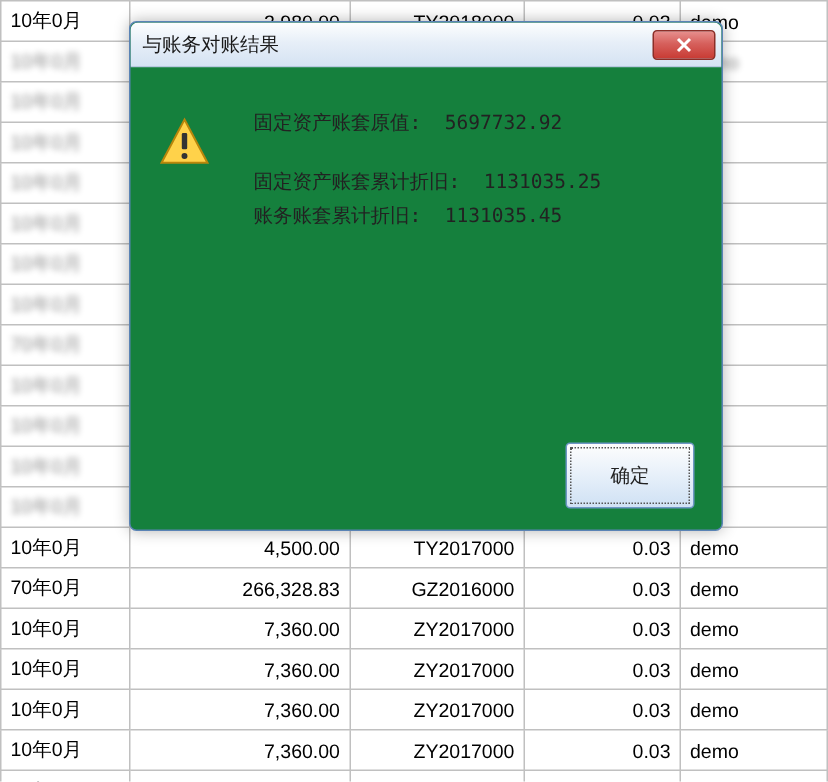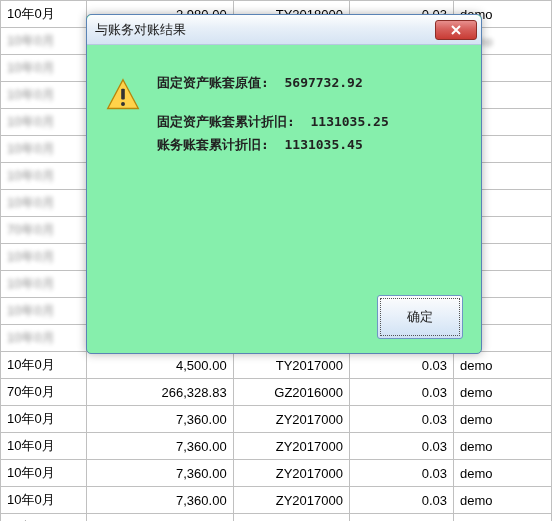--- a/index.html
+++ b/index.html
@@ -9,27 +9,27 @@
     .table-bg { position: absolute; top: 0; left: 0; width: 100%; height: 100%; }
     .table-bg table { border-collapse: collapse; width: 100%; }
     .table-bg td { border: 1px solid #c0c0c0; padding: 4px 6px; height: 24px; white-space: nowrap; }
     .table-bg td.col-date { width: 70px; }
     .table-bg td.col-amt { text-align: right; width: 120px; }
     .table-bg td.col-code { width: 95px; text-align: right; }
     .table-bg td.col-num { text-align: right; width: 85px; }
     .table-bg td.col-user { width: 80px; }
     
     
-    .modal { position: absolute; left: 86px; top: 14px; width: 396px; height: 340px; background: #86efac; border: 1px solid #5a83b5; border-radius: 5px; box-shadow: 0 0 10px rgba(0,0,0,.3); }
+    .modal { position: absolute; left: 86px; top: 14px; width: 396px; height: 340px; background: #15803d; border: 1px solid #5a83b5; border-radius: 5px; box-shadow: 0 0 10px rgba(0,0,0,.3); }
     .modal-titlebar { height: 30px; background: linear-gradient(#fdfefe, #e7eff8 45%, #d5e3f3); border-bottom: 1px solid #b6c8df; border-radius: 5px 5px 0 0; display: flex; align-items: center; justify-content: space-between; padding: 0 4px 0 8px; }
     .modal-title { font-size: 13px; color: #1a1a1a; }
     .close-btn { width: 42px; height: 20px; background: linear-gradient(#e78f8d, #d6605c 45%, #c83b34); border: 1px solid #8b2e28; border-radius: 3px; display: flex; align-items: center; justify-content: center; cursor: pointer; }
     .close-btn svg { width: 12px; height: 12px; }
     .modal-body { padding: 28px 18px 14px 18px; height: calc(100% - 30px); display: flex; flex-direction: column; }
-    .msg-row { display: flex; gap: 16px; flex: 1; font-weight: bold; }
+    .msg-row { display: flex; gap: 28px; flex: 1; }
     .warn-icon { width: 36px; height: 36px; flex-shrink: 0; margin-top: 4px; }
     .msg-text { font-size: 13px; line-height: 1.6; color: #222; }
     .msg-text p { margin-bottom: 2px; white-space: pre; font-family: "SimSun", monospace; }
     .msg-text .gap { height: 16px; }
     .btn-row { display: flex; justify-content: flex-end; padding-top: 8px; }
     .ok-btn { min-width: 86px; height: 44px; padding: 0 18px; background: linear-gradient(#fdfdfd, #e9f1fa 45%, #cfe1f4); border: 1px solid #6e96c4; border-radius: 3px; cursor: pointer; font-size: 13px; color: #222; outline: 1px dotted #555; outline-offset: -4px; }
     
     
     .blur-row td { color: transparent; text-shadow: 0 0 4px #888; }
   </style>

